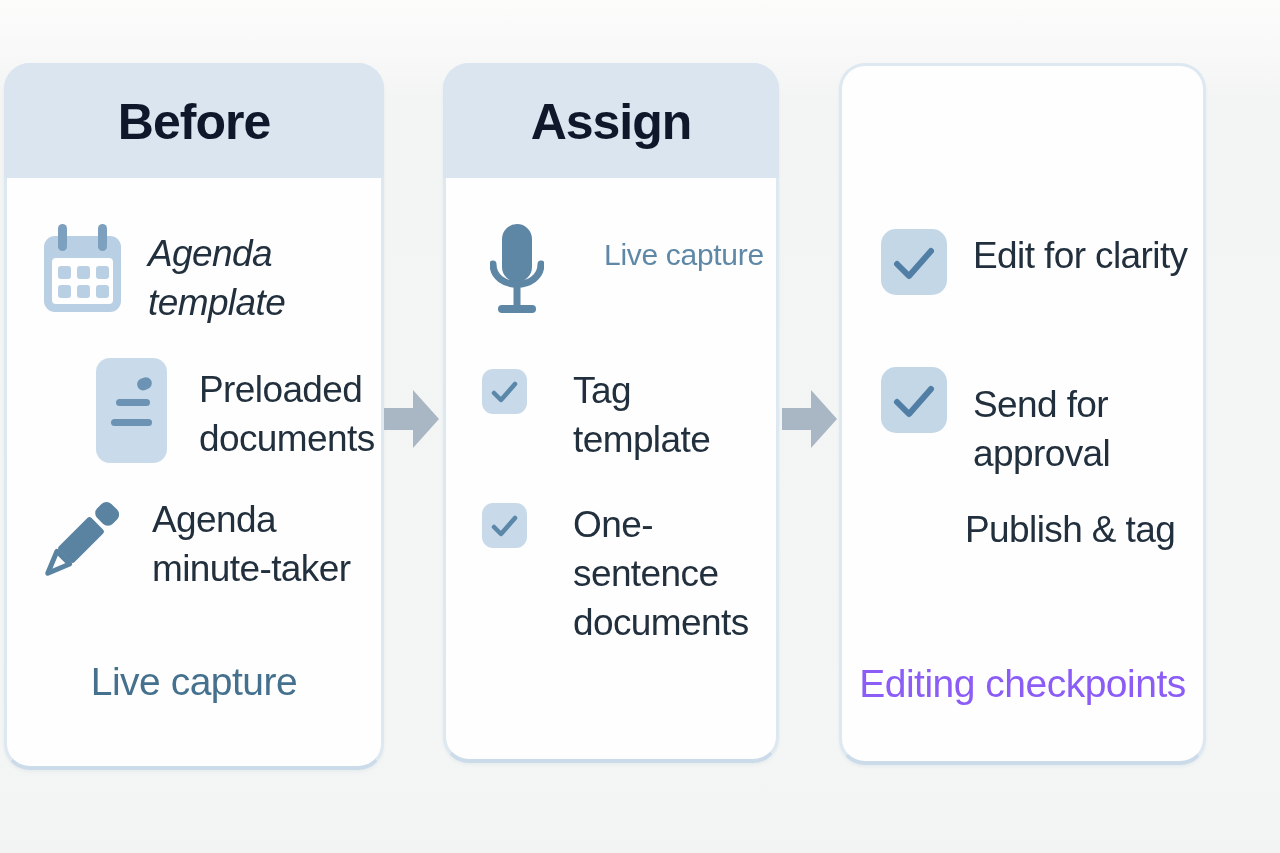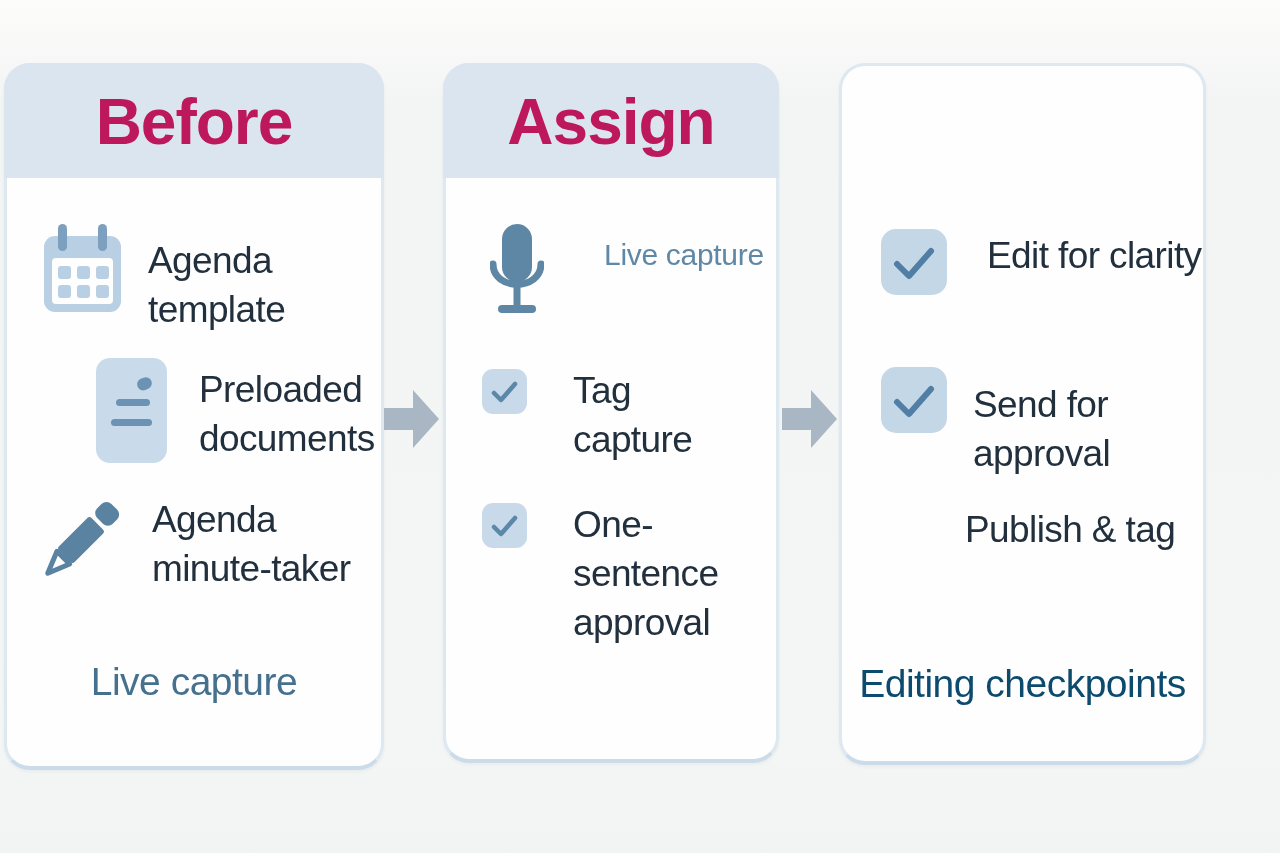--- a/index.html
+++ b/index.html
@@ -20,40 +20,40 @@
     box-sizing:border-box;
     box-shadow:0 2px 3px rgba(180,195,210,0.18);
   }
   .card-header{
     position:absolute;left:-3px;top:-3px;right:-3px;height:115px;
     background:#dbe5f0;
     border-radius:26px 26px 0 0;
   }
   .card-title{
     margin:0;height:115px;line-height:118px;text-align:center;
-    font-size:64px;font-weight:700;color:#be185d;letter-spacing:-1px;
+    font-size:50px;font-weight:700;color:#0f172a;letter-spacing:-1px;
   }
   .card-body{position:absolute;left:0;right:0;top:112px;bottom:0;}
   .row{position:absolute;left:0;width:100%;display:flex;align-items:flex-start;}
   .icon-box{flex:0 0 auto;display:inline-block;}
   .row-label{
     display:inline-block;
     font-size:37px;font-weight:500;color:#22303e;
     line-height:49px;letter-spacing:-0.6px;
   }
   .mic-label{
     display:inline-block;
     font-size:30px;font-weight:400;color:#5f88a7;letter-spacing:-0.3px;
   }
   .card-footer{
     position:absolute;left:0;width:100%;text-align:center;
     font-size:39px;font-weight:400;letter-spacing:-0.5px;
   }
   .footer-before{color:#45718e;}
-  .footer-after{color:#0c4a6e;}
+  .footer-after{color:#8b5cf6;}
   .arrow{position:absolute;}
   
   #card-before{left:4px;top:63px;width:380px;height:707px;}
   #card-during{left:443px;top:63px;width:336px;height:700px;}
   #card-after{left:839px;top:63px;width:367px;height:702px;}
 </style>
 </head>
 <body>
 
 <div class="stage">
@@ -72,21 +72,21 @@
             <rect x="14" y="0" width="9" height="27" rx="4.5" fill="#7ea0bf"></rect>
             <rect x="54" y="0" width="9" height="27" rx="4.5" fill="#7ea0bf"></rect>
             <rect x="14" y="42" width="13" height="13" rx="3" fill="#b9cfe4"></rect>
             <rect x="33" y="42" width="13" height="13" rx="3" fill="#b9cfe4"></rect>
             <rect x="52" y="42" width="13" height="13" rx="3" fill="#b9cfe4"></rect>
             <rect x="14" y="61" width="13" height="13" rx="3" fill="#b9cfe4"></rect>
             <rect x="33" y="61" width="13" height="13" rx="3" fill="#b9cfe4"></rect>
             <rect x="52" y="61" width="13" height="13" rx="3" fill="#b9cfe4"></rect>
           </svg>
         </span>
-        <span class="row-label" style="margin-left:27px;margin-top:12px;width:235px;">Agenda template</span>
+        <span class="row-label" style="margin-left:27px;margin-top:5px;width:235px;font-style:italic;">Agenda template</span>
       </div>
 
       <div class="row" style="top:180px;padding-left:48px;">
         <span class="icon-box" style="margin-left:41px;">
           <svg width="71" height="105" viewBox="0 0 71 105">
             <rect x="0" y="0" width="71" height="105" rx="14" fill="#c9dbea"></rect>
             <rect x="41" y="20" width="15" height="12" rx="6" fill="#6c93b3" transform="rotate(-22 48 26)"></rect>
             <rect x="20" y="41" width="34" height="7" rx="3.5" fill="#6c93b3"></rect>
             <rect x="15" y="61" width="41" height="7" rx="3.5" fill="#6c93b3"></rect>
           </svg>
@@ -135,52 +135,52 @@
         <span class="mic-label" style="margin-left:60px;margin-top:14px;">Live capture</span>
       </div>
 
       <div class="row" style="top:188px;">
         <span class="icon-box" style="margin-left:36px;margin-top:3px;">
           <svg width="45" height="45" viewBox="0 0 45 45">
             <rect x="0" y="0" width="45" height="45" rx="11" fill="#c8dae9"></rect>
             <path d="M12 24 L19 31 L33 15" fill="none" stroke="#5b87a8" stroke-width="4.5" stroke-linecap="round" stroke-linejoin="round"></path>
           </svg>
         </span>
-        <span class="row-label" style="margin-left:46px;width:185px;">Tag capture</span>
+        <span class="row-label" style="margin-left:46px;width:185px;">Tag template</span>
       </div>
 
       <div class="row" style="top:322px;">
         <span class="icon-box" style="margin-left:36px;margin-top:3px;">
           <svg width="45" height="45" viewBox="0 0 45 45">
             <rect x="0" y="0" width="45" height="45" rx="11" fill="#c8dae9"></rect>
             <path d="M12 24 L19 31 L33 15" fill="none" stroke="#5b87a8" stroke-width="4.5" stroke-linecap="round" stroke-linejoin="round"></path>
           </svg>
         </span>
-        <span class="row-label" style="margin-left:46px;width:185px;">One-sentence approval</span>
+        <span class="row-label" style="margin-left:46px;width:185px;">One-sentence documents</span>
       </div>
     </div>
   </section>
 
   <span class="arrow" style="left:782px;top:390px;">
     <svg width="55" height="60" viewBox="0 0 55 60">
       <polygon points="0,18 29,18 29,0 55,29 29,58 29,40 0,40" fill="#a9b6c3"></polygon>
     </svg>
   </span>
 
   <section class="card" id="card-after">
     <div class="card-body">
 
       <div class="row" style="top:51px;">
         <span class="icon-box" style="margin-left:39px;">
           <svg width="66" height="66" viewBox="0 0 66 66">
             <rect x="0" y="0" width="66" height="66" rx="15" fill="#c3d7e7"></rect>
             <path d="M16 35 L28 47 L50 22" fill="none" stroke="#517ea4" stroke-width="6" stroke-linecap="round" stroke-linejoin="round"></path>
           </svg>
         </span>
-        <span class="row-label" style="margin-left:40px;margin-top:2px;width:215px;">Edit for clarity</span>
+        <span class="row-label" style="margin-left:26px;margin-top:2px;width:215px;">Edit for clarity</span>
       </div>
 
       <div class="row" style="top:189px;">
         <span class="icon-box" style="margin-left:39px;">
           <svg width="66" height="66" viewBox="0 0 66 66">
             <rect x="0" y="0" width="66" height="66" rx="15" fill="#c3d7e7"></rect>
             <path d="M16 35 L28 47 L50 22" fill="none" stroke="#517ea4" stroke-width="6" stroke-linecap="round" stroke-linejoin="round"></path>
           </svg>
         </span>
         <span class="row-label" style="margin-left:26px;margin-top:13px;width:215px;">Send for approval</span>

